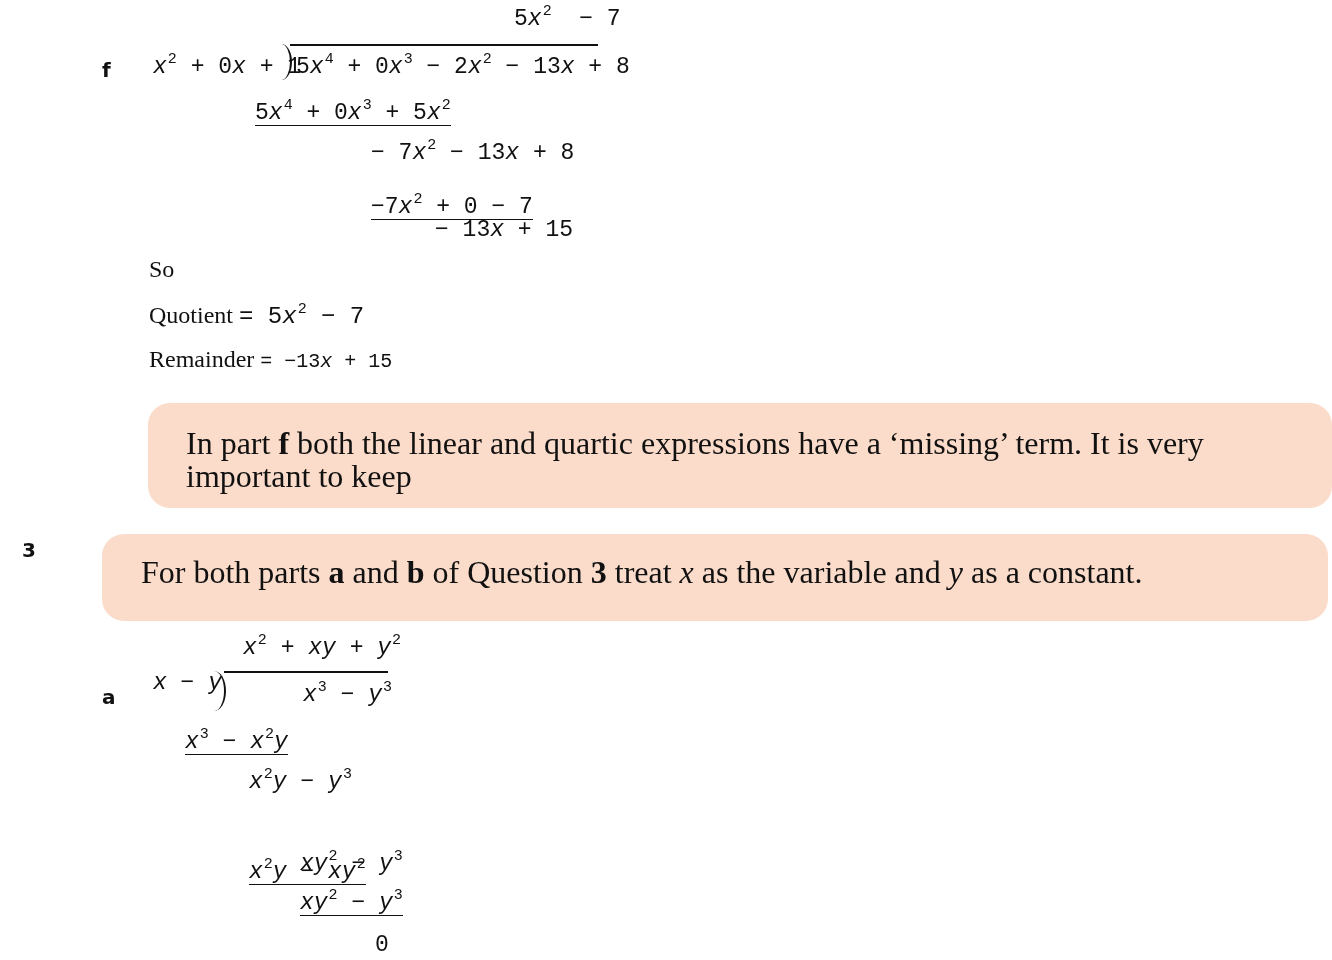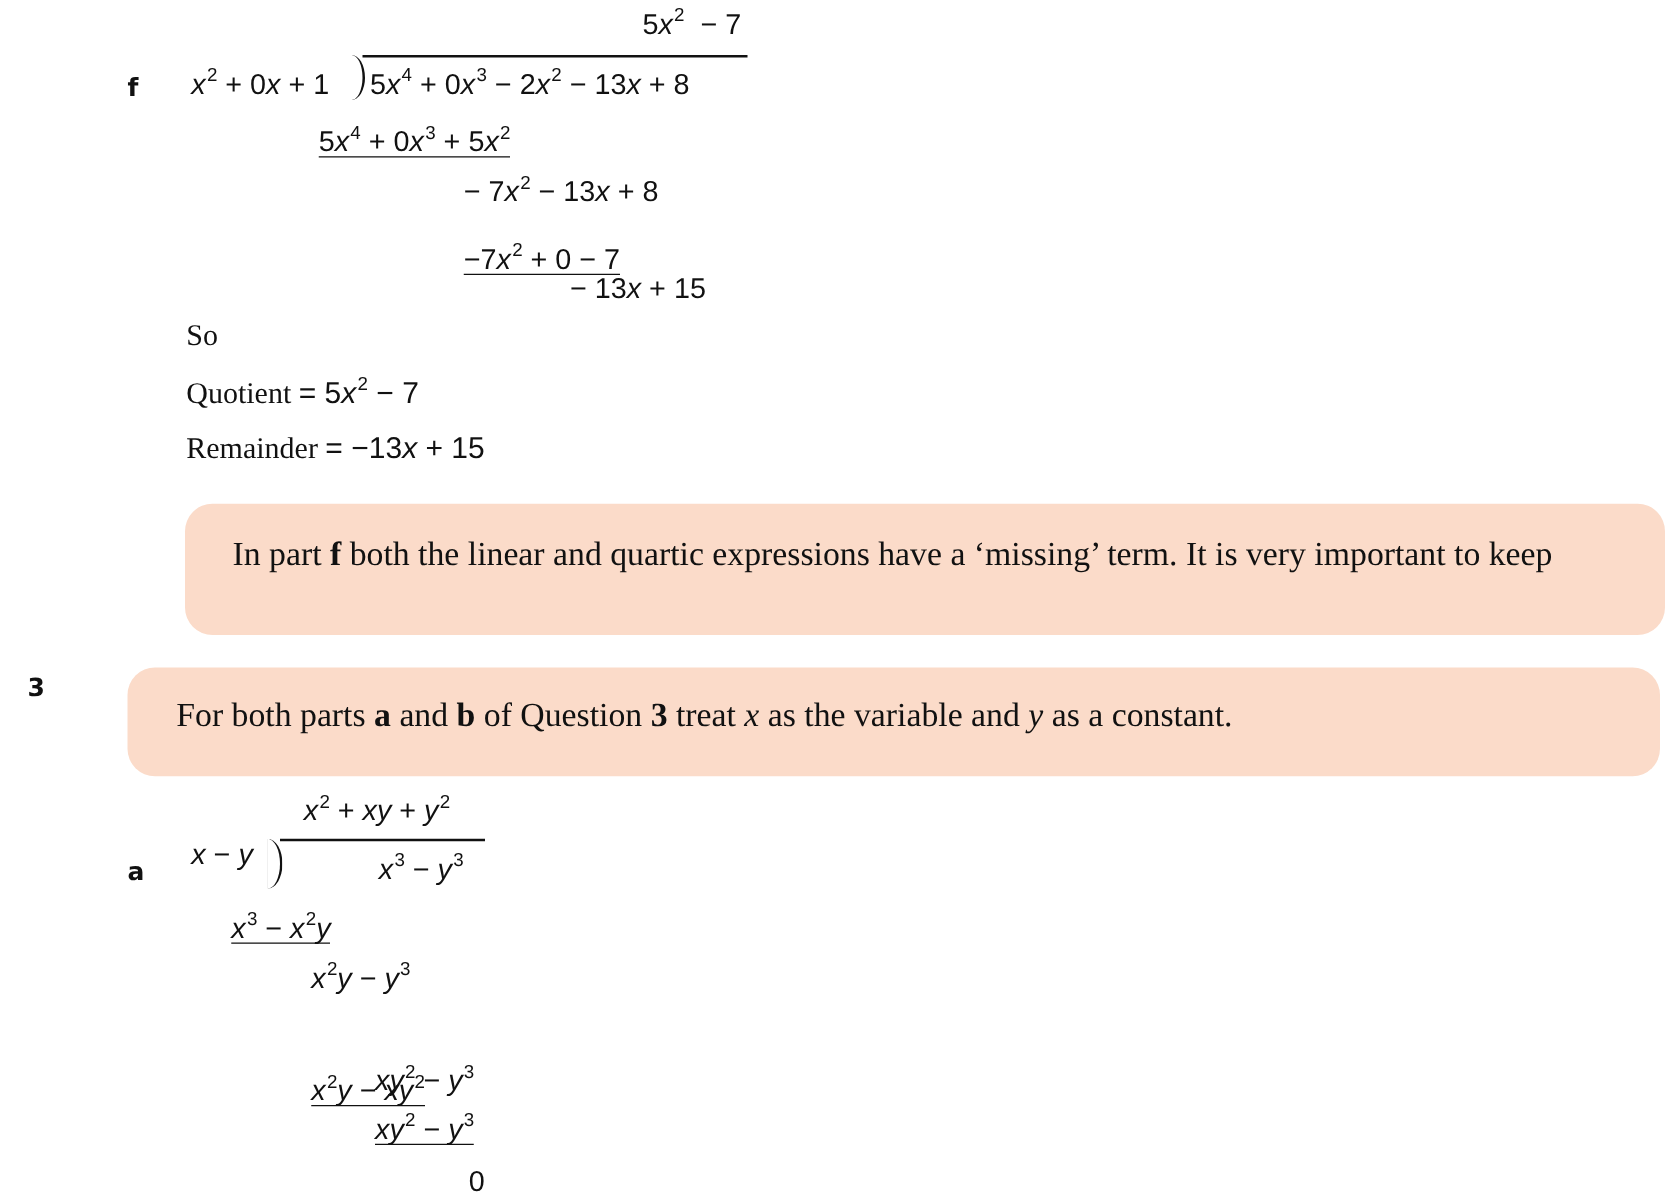--- a/index.html
+++ b/index.html
@@ -2,29 +2,29 @@
 <html><head>
 <meta charset="utf-8">
 <style>
   html, body { margin: 0; padding: 0; }
   body {
     width: 1332px; height: 960px; position: relative; overflow: hidden;
     background: #ffffff; color: #111111;
     font-family: "DejaVu Serif", "Liberation Serif", serif;
   }
   .abs { position: absolute; white-space: nowrap; }
-  .math { font-family: Liberation Sans, sans-serif; font-size: 23px; line-height: 1; }
+  .math { font-family: Liberation Mono, monospace; font-size: 23px; line-height: 1; }
   .math i { font-style: italic; }
   .math sup { font-size: 15px; vertical-align: 0; position: relative; top: -10px; margin-left: 1px; }
   .label { font-family: "DejaVu Sans", "Liberation Sans", sans-serif; font-weight: bold; font-size: 20px; color: #111; }
   .text { font-family: "Liberation Serif", "DejaVu Serif", serif; font-size: 24px; }
   .ul { border-bottom: 1.5px solid #111; padding-bottom: 0; }
   .box {
     position: absolute; background: #fbdbc9; border-radius: 22px;
-    font-family: "Liberation Serif", "DejaVu Serif", serif; font-size: 27px; line-height: 33px; color: #111;
+    font-family: "Liberation Serif", "DejaVu Serif", serif; font-size: 32px; line-height: 33px; color: #111;
   }
   .box b { font-weight: bold; }
   .box i { font-style: italic; }
   .bar { position: absolute; height: 0; border-top: 2.5px solid #111; }
   .paren {
     position: absolute; width: 10px; border-right: 2.5px solid #111;
     border-top-right-radius: 12px 20px; border-bottom-right-radius: 12px 20px;
   }
 </style>
 </head>
@@ -47,33 +47,33 @@
 
 <div class="abs math ul" style="left:255px;top:102px;">
   5<i>x</i><sup>4</sup> + 0<i>x</i><sup>3</sup> + 5<i>x</i><sup>2</sup>
 </div>
 <div class="abs math" style="left:371px;top:142px;">
   − 7<i>x</i><sup>2</sup> − 13<i>x</i> + 8
 </div>
 <div class="abs math ul" style="left:371px;top:196px;">
   −7<i>x</i><sup>2</sup> + 0 − 7
 </div>
-<div class="abs math" style="left:435px;top:219px;margin-left:21px;">
+<div class="abs math" style="left:435px;top:219px;">
   − 13<i>x</i> + 15
 </div>
 
 <div class="abs text" style="left:149px;top:256px;">So</div>
 
 <div class="abs text" style="left:149px;top:302px;">
   <span>Quotient</span>
   <span class="math" style="font-size:24px;">= 5<i>x</i><sup>2</sup> − 7</span>
 </div>
 <div class="abs text" style="left:149px;top:346px;">
   <span>Remainder</span>
-  <span class="math" style="font-size:24px;">= −13<i>x</i> + 15</span>
+  <span class="math" style="font-size:20px;">= −13<i>x</i> + 15</span>
 </div>
 
 <div class="box" style="left:148px;top:403px;width:1184px;height:105px;">
   <div style="position:absolute;left:38px;top:24px;">
     <span>In part </span><b>f</b><span> both the linear and quartic expressions have a ‘missing’ term. It is very important to keep</span>
   </div>
 </div>
 
 <div class="abs label" style="left:22px;top:538px;">3</div>
 

